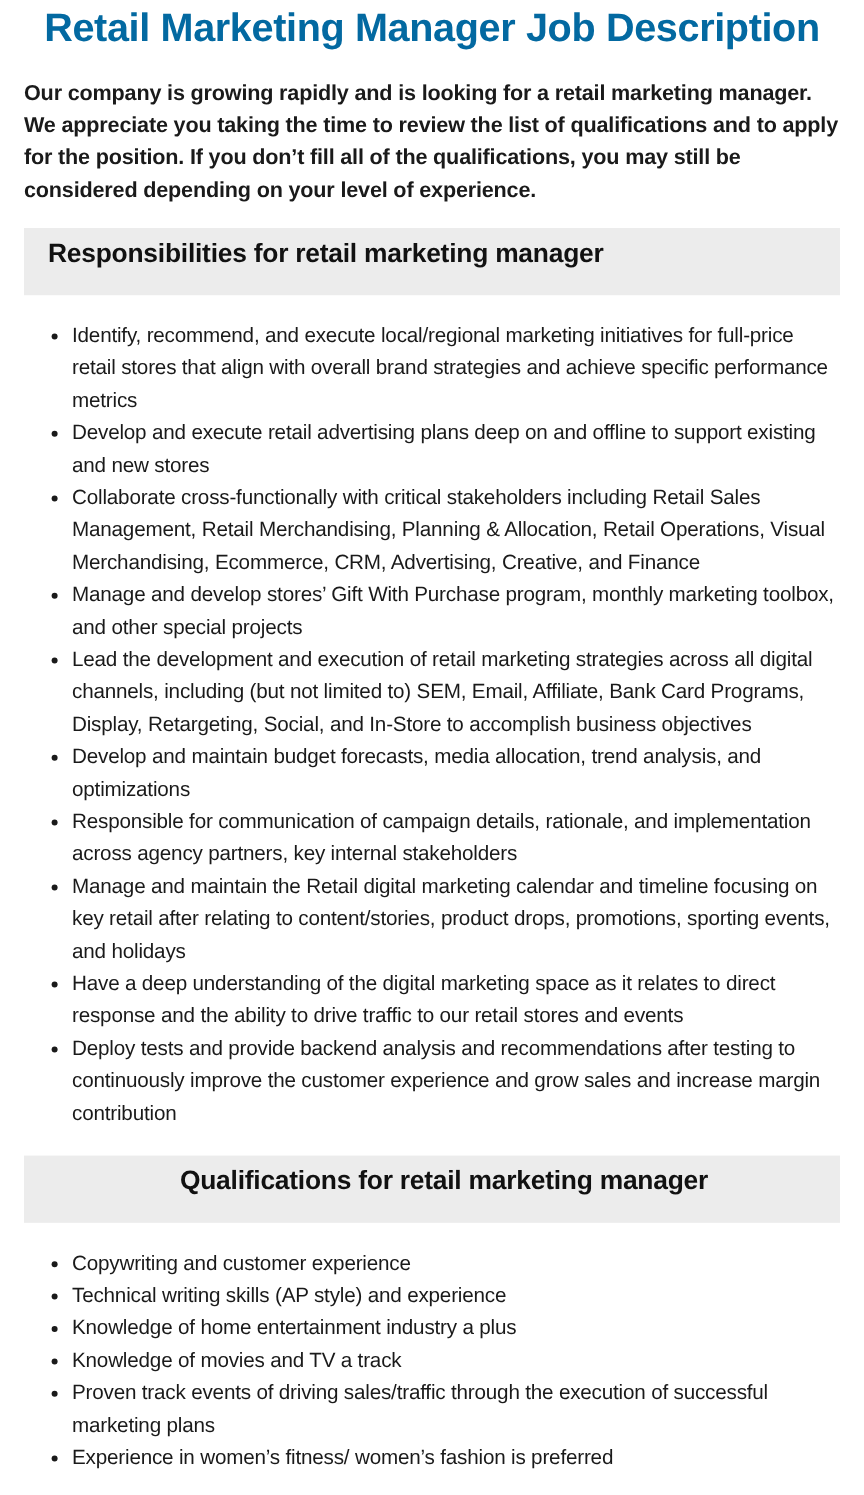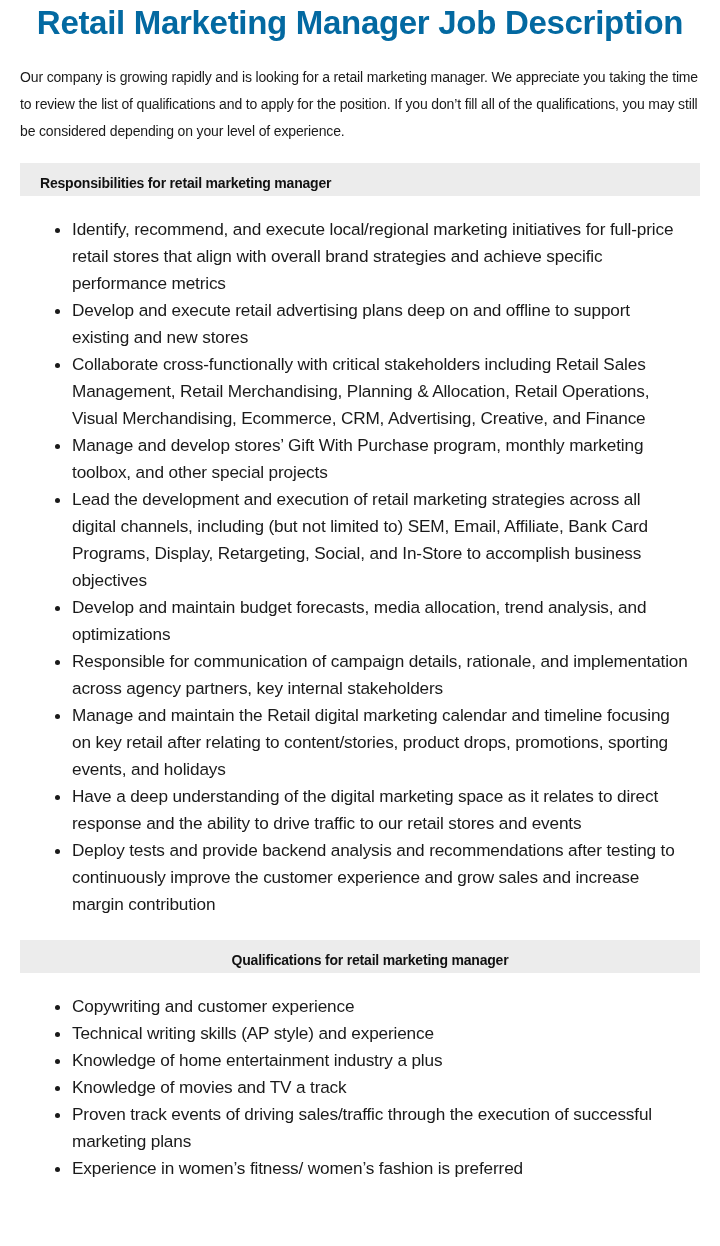--- a/index.html
+++ b/index.html
@@ -16,38 +16,39 @@
     padding-top: 4px;
     font-size: 33px;
     line-height: 38px;
     font-weight: bold;
     text-align: center;
     color: #0369a1;
     letter-spacing: -0.3px;
   }
   .intro {
     margin: 22px 0 0 0;
-    font-size: 14px;
+    font-size: 18px;
     line-height: 27px;
     letter-spacing: -0.15px;
+    font-weight: bold;
   }
   .section-header {
     background: #ececec;
-    height: 33px;
+    height: 56px;
     line-height: 41px;
     padding-left: 20px;
-    font-size: 14px;
+    font-size: 22px;
     font-weight: bold;
     color: #111;
     letter-spacing: -0.2px;
   }
   .resp-header { margin-top: 18px; }
   .qual-header { margin-top: 22px; text-align: center; }
   ul {
-    margin: 12px;
+    margin: 0;
     padding-left: 40px;
     font-size: 17.2px;
     line-height: 27px;
     letter-spacing: -0.15px;
   }
   ul.resp-list { margin-top: 20px; }
   ul.qual-list { margin-top: 20px; }
   li { margin: 0; padding: 0; }
 </style>
 </head>

